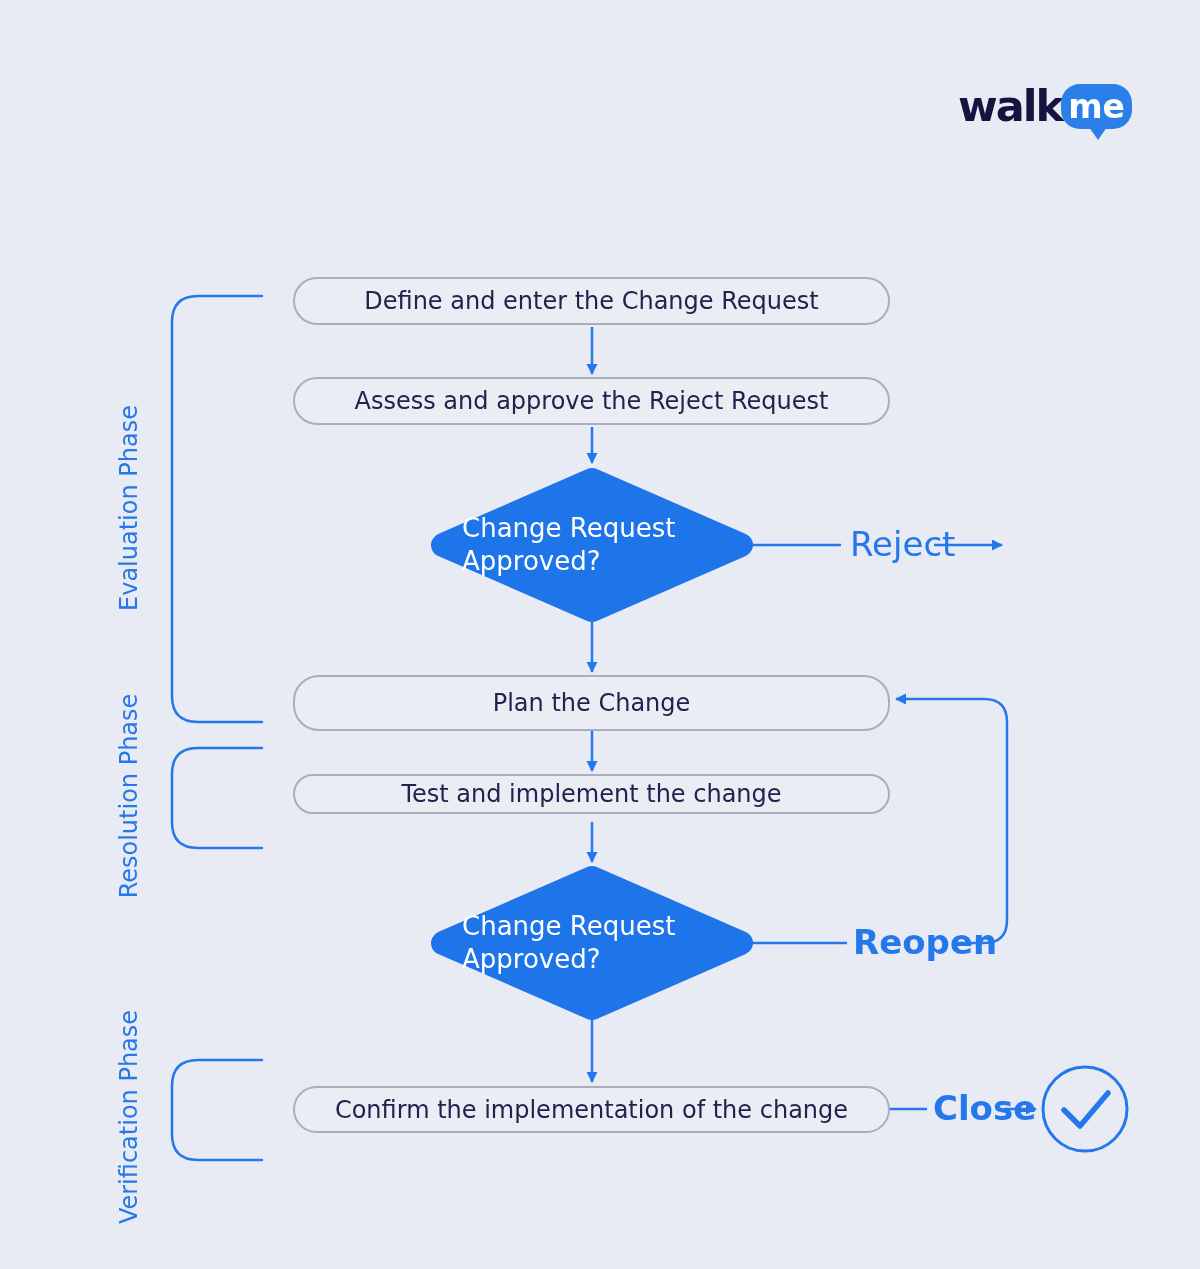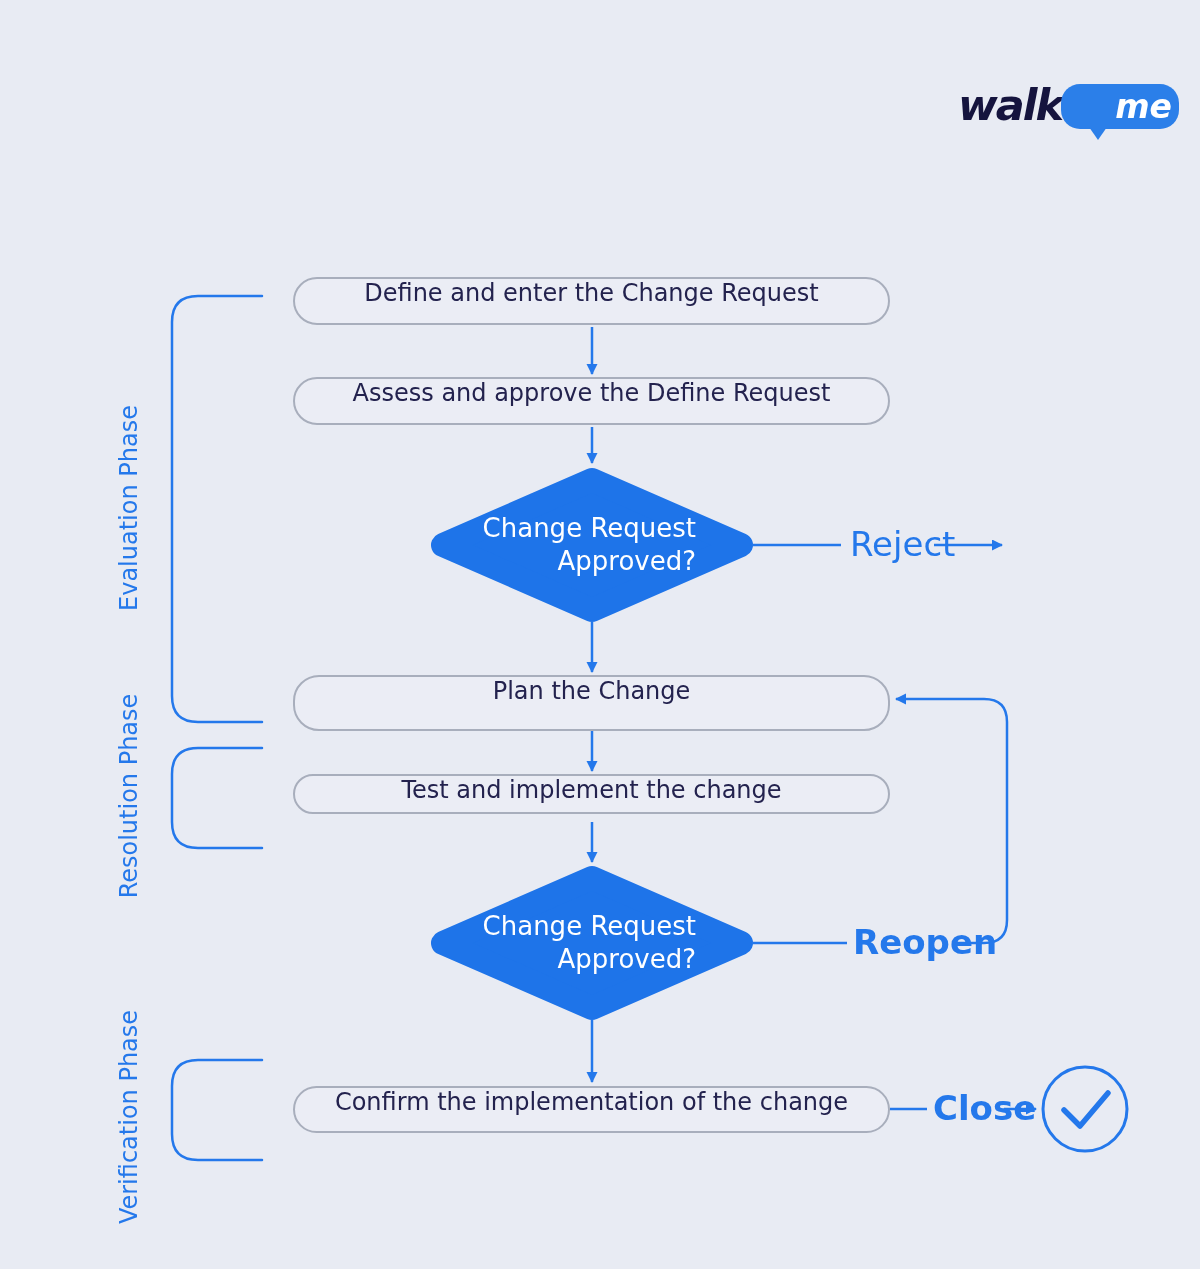--- a/index.html
+++ b/index.html
@@ -20,45 +20,45 @@
     background:var(--background);
     font-family:"DejaVu Sans","Liberation Sans",sans-serif;
   }
   .layer{position:absolute;left:0;top:0;width:1200px;height:1269px;}
 
   
   .title{position:absolute;left:96px;top:80px;font-size:54px;line-height:63px;
          font-weight:500;color:var(--title-text);letter-spacing:0;}
 
   
-  .logo{position:absolute;left:958px;top:84px;display:flex;align-items:flex-start;font-style:italic;}
+  .logo{position:absolute;left:958px;top:84px;display:flex;align-items:center;}
   .logo-walk{font-size:43px;font-weight:600;color:var(--logo-navy);
              letter-spacing:-2px;line-height:1;}
   .logo-bubble{position:relative;margin-left:-1px;background:var(--logo-bubble);
                color:#fff;border-radius:19px;height:45px;min-width:71px;
                display:flex;align-items:center;justify-content:center;
-               font-size:33px;font-weight:700;line-height:1;padding-left:47px;}
+               font-size:33px;font-weight:700;line-height:1;}
   .logo-bubble::after{content:"";position:absolute;bottom:-11px;left:28px;
                width:0;height:0;border-left:9px solid transparent;
                border-right:9px solid transparent;
                border-top:13px solid var(--logo-bubble);}
 
   
   .node{position:absolute;left:293px;width:597px;height:48px;box-sizing:border-box;
         background:var(--node-fill);border:2px solid var(--node-border);
-        border-radius:26px;display:flex;justify-content:center;
+        border-radius:26px;display:flex;align-items:center;justify-content:center;
         font-size:24px;color:var(--node-text);}
   .node-define{top:277px;}
   .node-assess{top:377px;}
   .node-plan{top:675px;height:56px;}
   .node-test{top:774px;height:40px;}
   .node-confirm{top:1086px;height:47px;}
 
   
-  .decision-label{position:absolute;left:436px;width:260px;text-align:right;
+  .decision-label{position:absolute;left:462px;width:260px;text-align:left;
         color:var(--decision-text);font-size:26px;line-height:33px;}
   .decision-label-1{top:512px;}
   .decision-label-2{top:910px;}
 
   
   .edge-label{position:absolute;font-size:34px;line-height:25px;color:var(--connector);}
   .edge-reject{left:850px;top:532px;}
   .edge-reopen{left:853px;top:930px;font-weight:bold;}
   .edge-close{left:933px;top:1096px;font-weight:bold;}
 
@@ -127,21 +127,21 @@
   </div>
 
   <div class="phase-label phase-evaluation">Evaluation Phase</div>
   <div class="phase-label phase-resolution">Resolution Phase</div>
   <div class="phase-label phase-verification">Verification Phase</div>
 
   <div class="node node-define">
     <span>Define and enter the Change Request</span>
   </div>
   <div class="node node-assess">
-    <span>Assess and approve the Define Request</span>
+    <span>Assess and approve the Reject Request</span>
   </div>
   <div class="node node-plan">
     <span>Plan the Change</span>
   </div>
   <div class="node node-test">
     <span>Test and implement the change</span>
   </div>
   <div class="node node-confirm">
     <span>Confirm the implementation of the change</span>
   </div>

